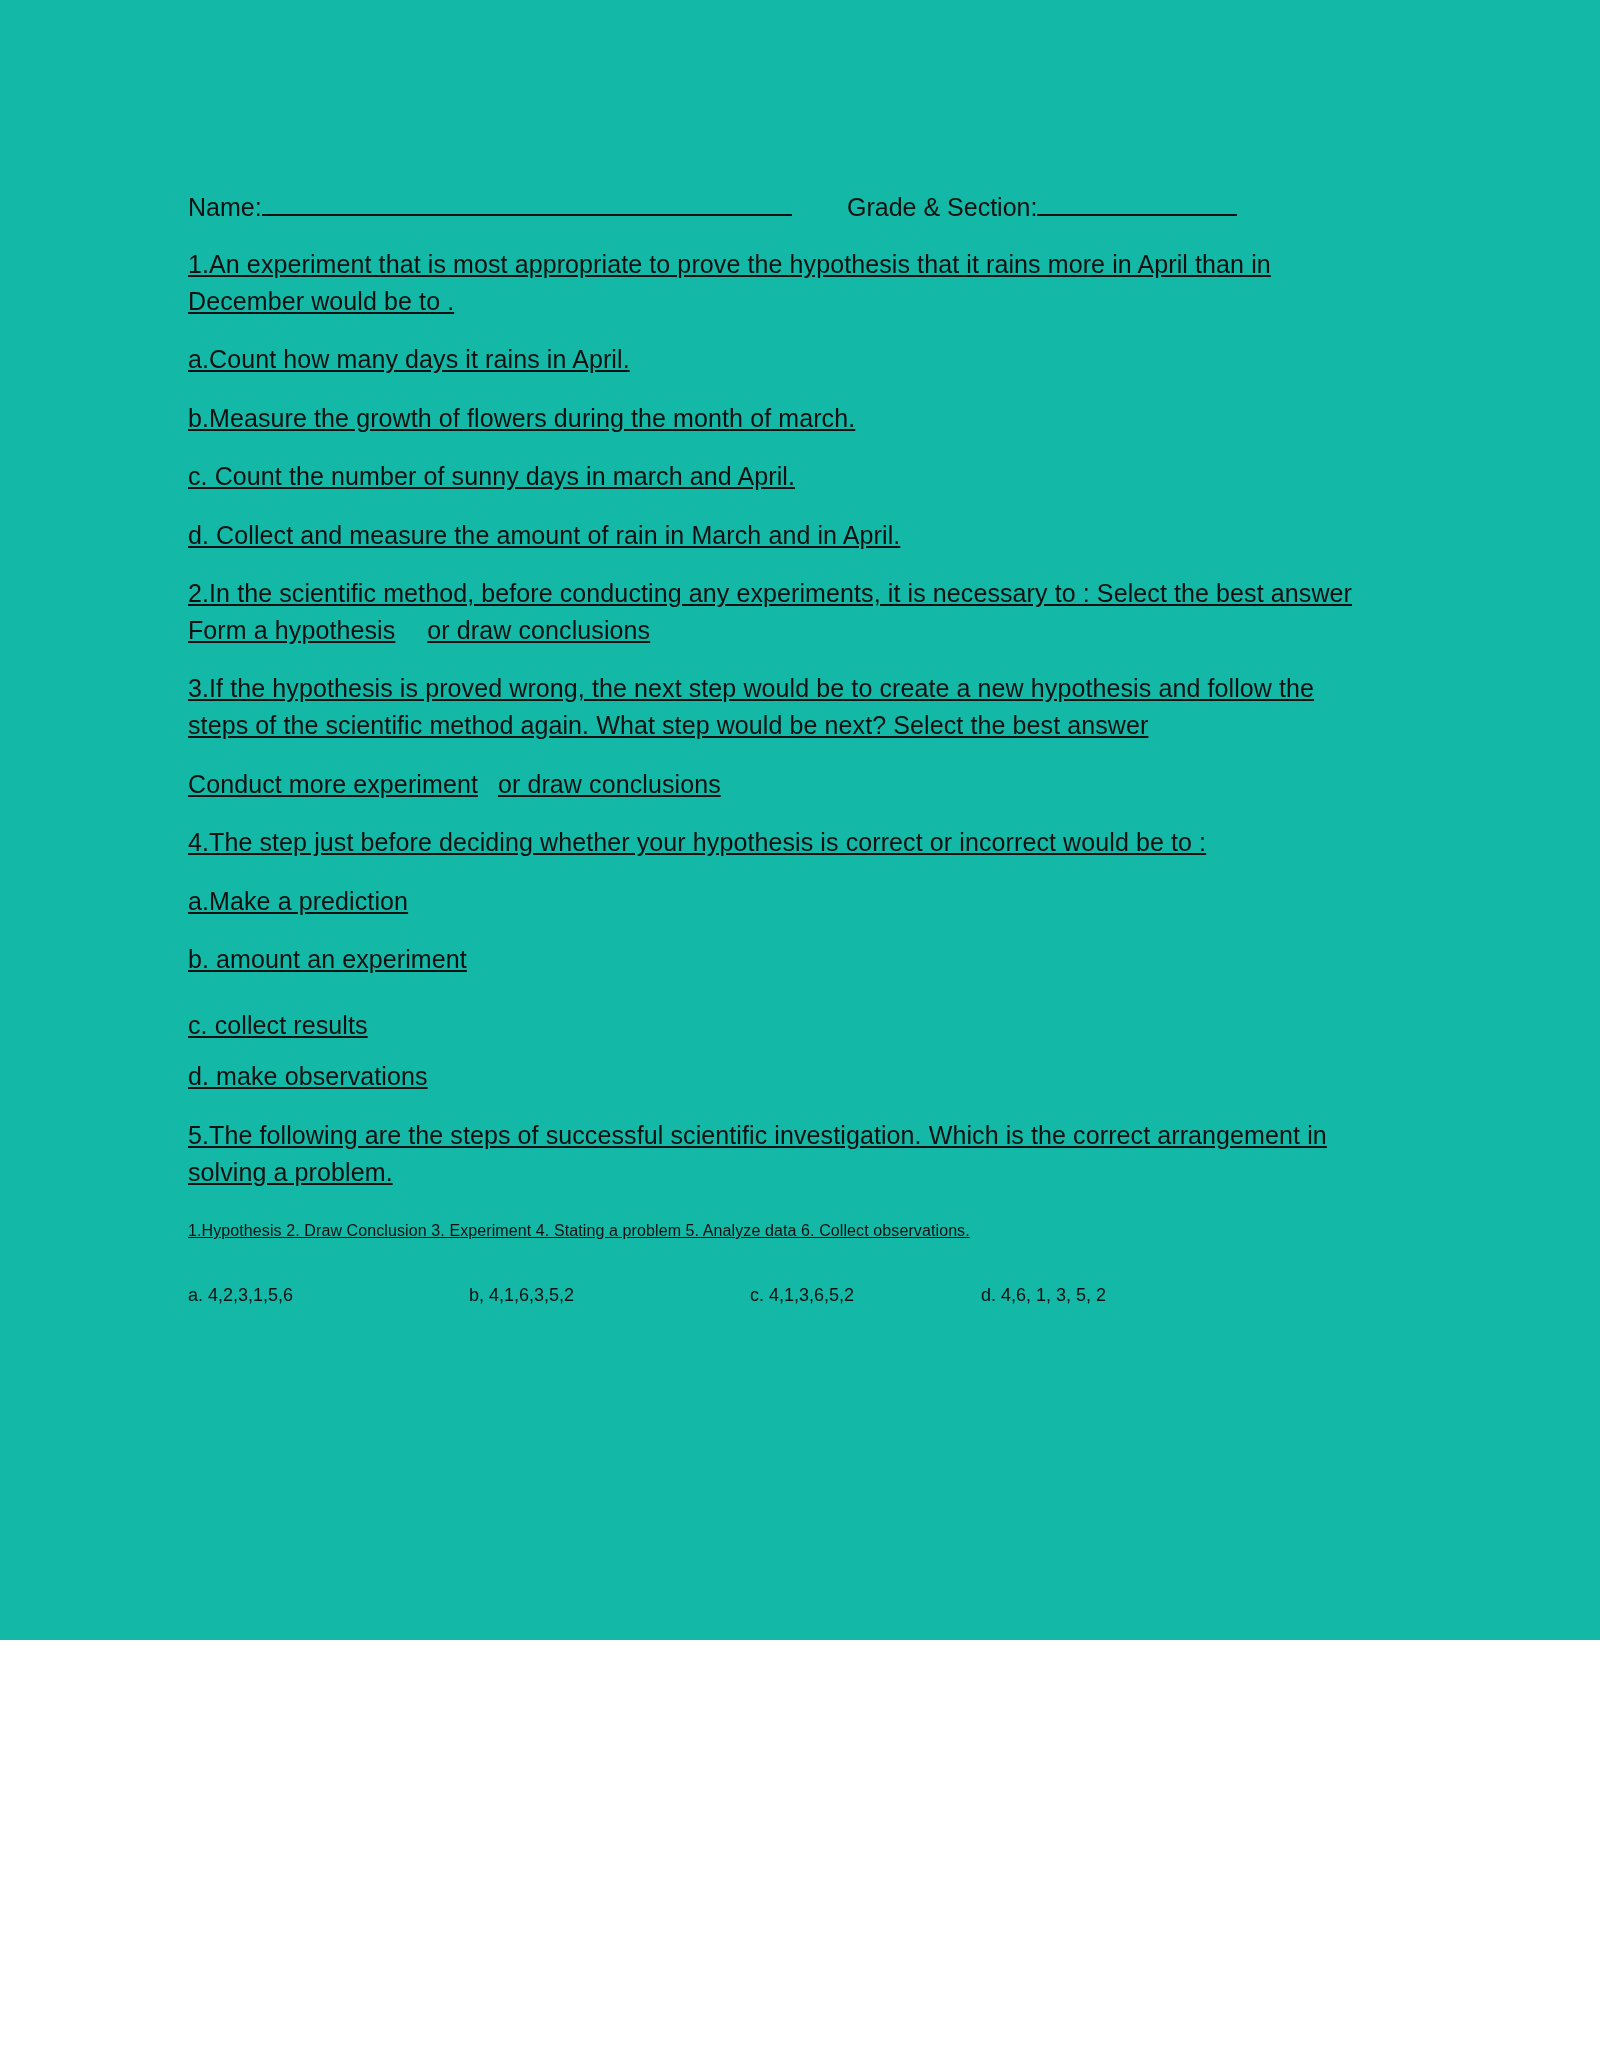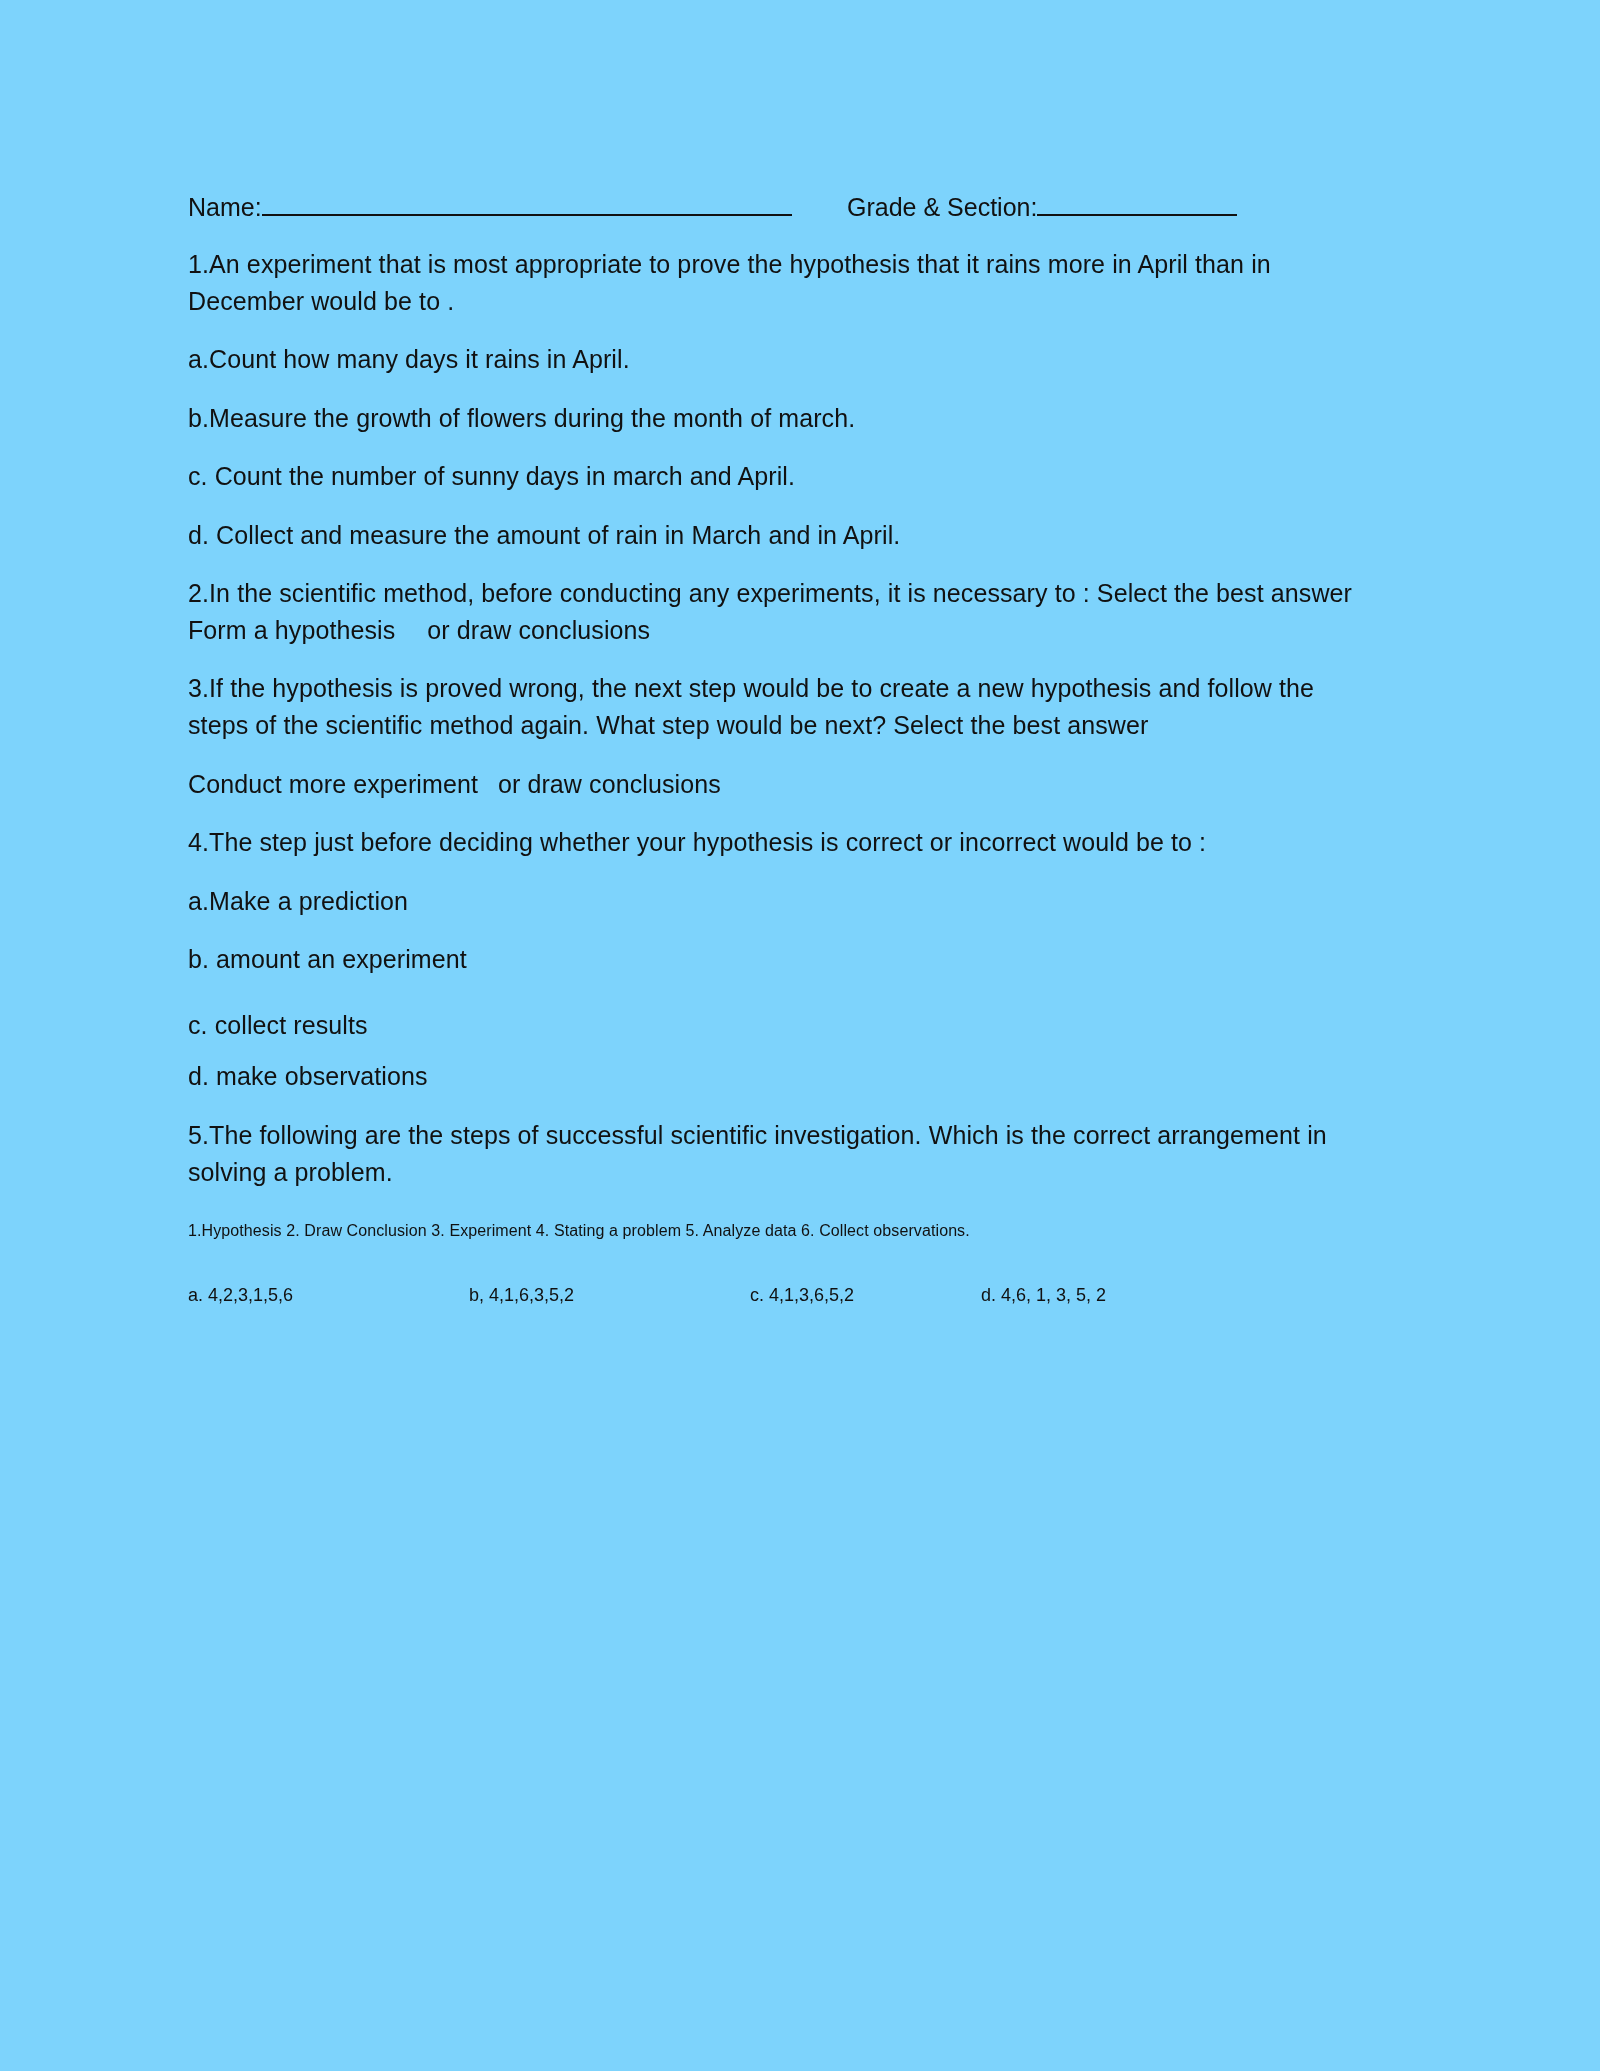--- a/index.html
+++ b/index.html
@@ -13,30 +13,31 @@
       position: relative;
       overflow: hidden;
       font-family: "Liberation Sans", sans-serif;
       color: #111111;
     }
     .page {
       position: absolute;
       left: 0;
       top: 0;
       width: 1600px;
-      height: 2071px;
-      background: #7dd3fc;
+      height: 1640px;
+      background: #14b8a6;
     }
     .line {
       position: absolute;
       left: 188px;
       font-size: 25px;
       line-height: 37px;
       white-space: nowrap;
       letter-spacing: 0.1px;
+      text-decoration: underline;
     }
     .line.small {
       font-size: 16px;
     }
     .header-row {
       position: absolute;
       left: 188px;
       top: 188px;
       font-size: 25px;
       line-height: 37px;

